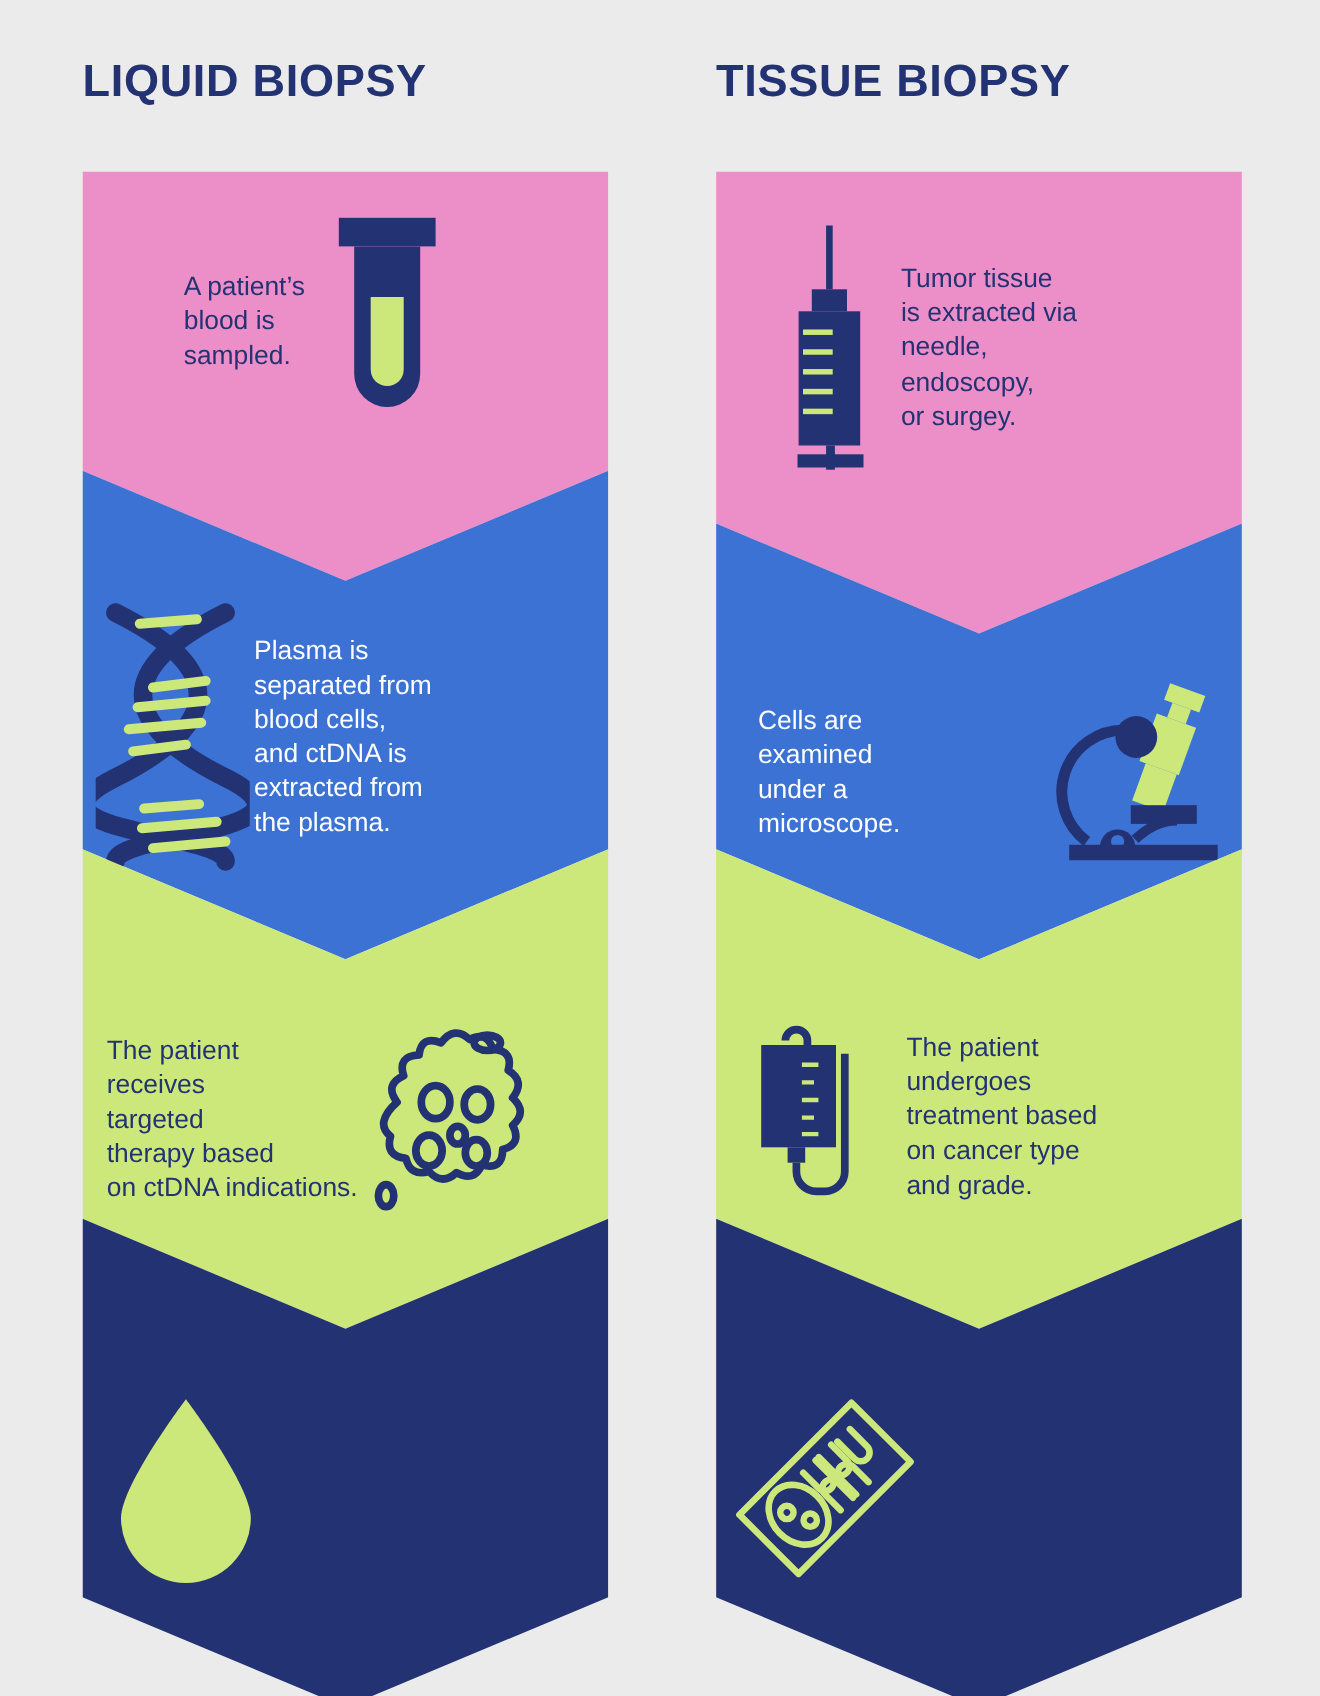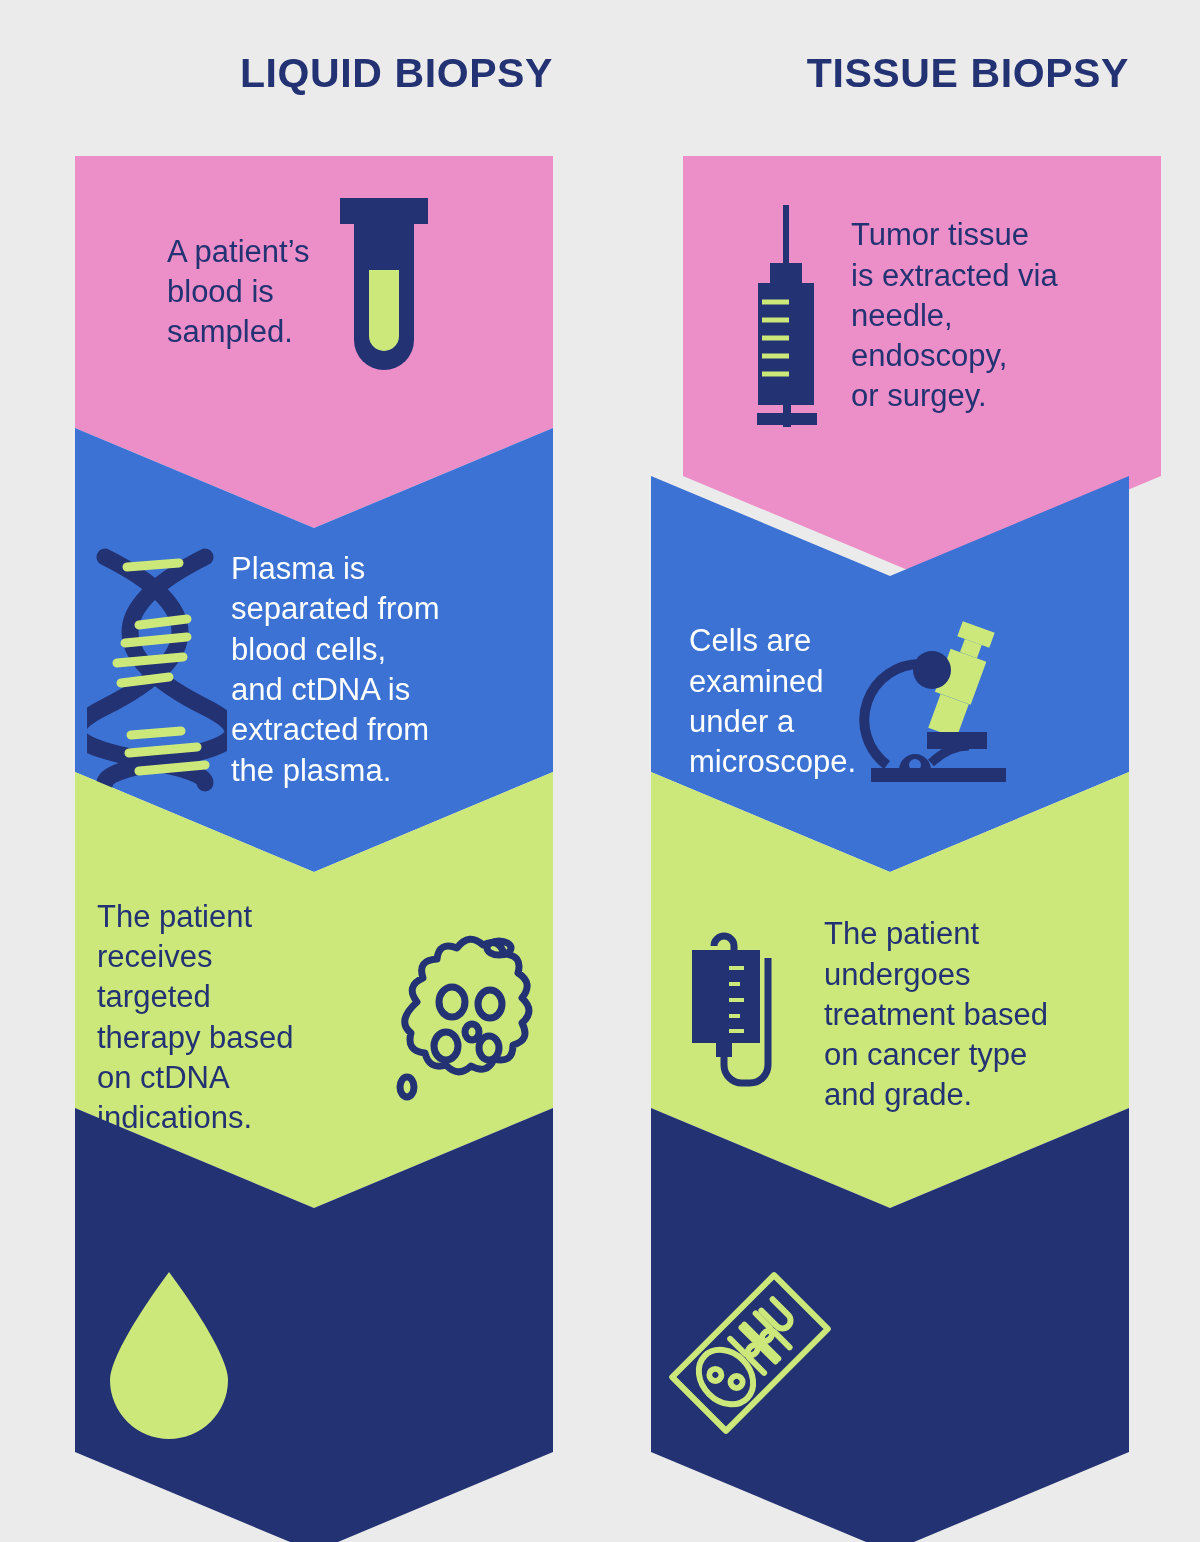--- a/index.html
+++ b/index.html
@@ -27,21 +27,21 @@
     top: 0;
     width: 478px;
   }
   .col-left  { left: 75px; }
   .col-right { left: 651px; }
 
   .col-title {
     position: absolute;
     top: 50px;
     width: 478px;
-    text-align: right;
+    text-align: left;
     font-size: 41px;
     font-weight: bold;
     letter-spacing: 0.6px;
     color: #233272;
     font-family: "Liberation Sans", sans-serif;
   }
 
   
   .steps {
     position: absolute;
@@ -61,21 +61,21 @@
   }
   .step-inner {
     position: absolute;
     left: 0; top: 0;
     width: 478px;
     display: flex;
     align-items: center;
     box-sizing: border-box;
   }
   .step-text {
-    font-size: 31px;
+    font-size: 24px;
     line-height: 1.30;
     font-family: "Liberation Sans", sans-serif;
     font-weight: normal;
     white-space: pre-line;
   }
   .t-navy  { color: #233272; }
   .t-white { color: #ffffff; }
 
   .icon-box {
     flex: none;
@@ -189,21 +189,21 @@
       </div>
 
     </div>
   </div>
 
   <div class="column col-right">
     <div class="col-title">TISSUE BIOPSY</div>
 
     <div class="steps">
 
-      <div class="step" style="top:0px;height:420px;margin-left:32px;">
+      <div class="step" style="top:0px;height:420px;">
         <svg width="478" height="420" viewBox="0 0 478 420">
           <polygon points="0,0 478,0 478,320 239,420 0,320" fill="#ec8fc8"></polygon>
         </svg>
         <div class="step-inner" style="height:320px;padding:0 14px 0 38px;">
           <div class="icon-box" style="width:130px;">
             <svg width="110" height="230" viewBox="0 0 110 230">
               <rect x="52" y="4" width="6" height="58" fill="#233272"></rect>
               <rect x="39" y="62" width="32" height="20" fill="#233272"></rect>
               <rect x="27" y="82" width="56" height="122" fill="#233272"></rect>
               <rect x="52" y="204" width="8" height="22" fill="#233272"></rect>
@@ -222,21 +222,21 @@
 needle,
 endoscopy,
 or surgey.</div>
         </div>
       </div>
 
       <div class="step" style="top:320px;height:396px;">
         <svg width="478" height="396" viewBox="0 0 478 396">
           <polygon points="0,0 239,100 478,0 478,296 239,396 0,296" fill="#3b72d4"></polygon>
         </svg>
-        <div class="step-inner" style="height:396px;padding:56px 2px 0 38px;">
+        <div class="step-inner" style="height:396px;padding:56px 2px 0 38px;justify-content:space-between;">
           <div class="step-text t-white">Cells are
 examined
 under a
 microscope.</div>
           <div class="icon-box" style="width:170px;">
             <svg width="165" height="165" viewBox="0 0 165 165">
               <path d="M28 145 A56 56 0 0 1 63 44" fill="none" stroke="#233272" stroke-width="10"></path>
               <g transform="rotate(20 100 70)">
                 <rect x="80" y="4" width="34" height="16" fill="#cce87a"></rect>
                 <rect x="88" y="20" width="18" height="14" fill="#cce87a"></rect>

